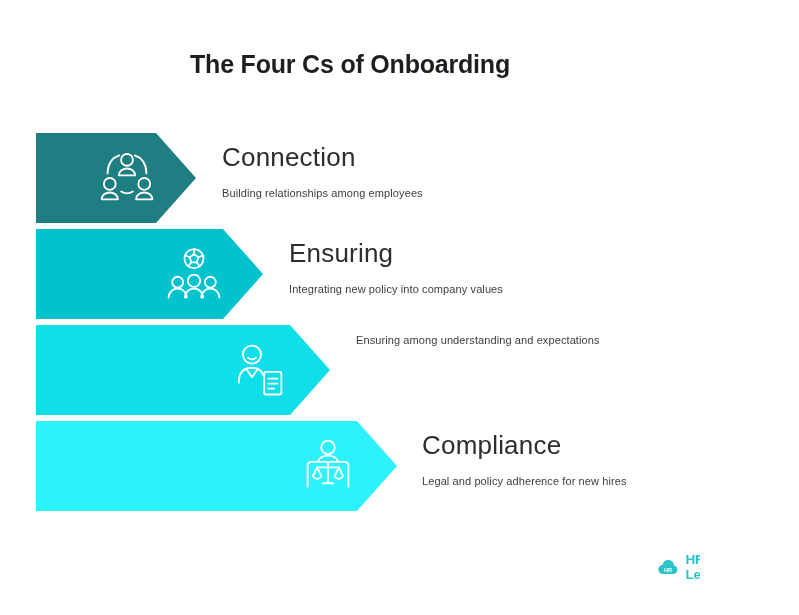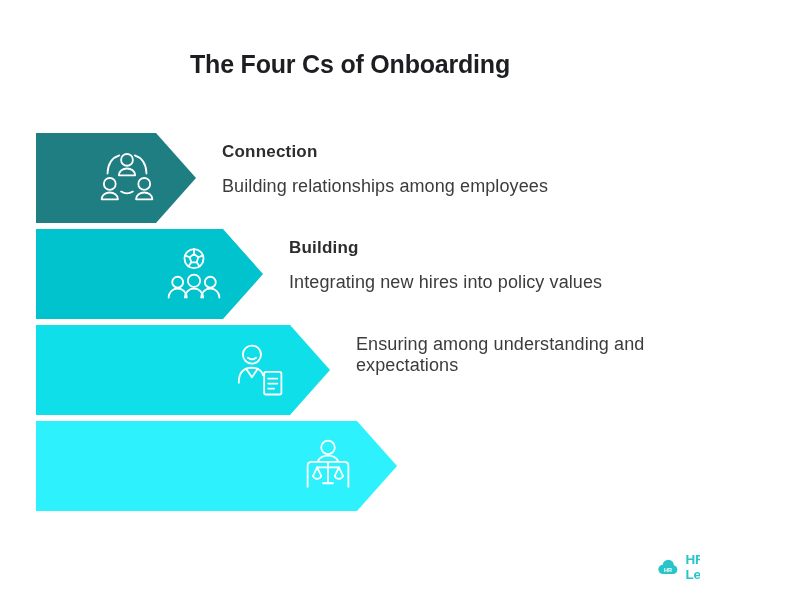--- a/index.html
+++ b/index.html
@@ -16,23 +16,23 @@
     position:absolute;top:0;height:90px;
     clip-path:polygon(0 0, calc(100% - 40px) 0, 100% 50%, calc(100% - 40px) 100%, 0 100%);
   }
   .step-icon{
     position:absolute;right:40px;top:50%;transform:translateY(-50%);
     width:58px;height:62px;
   }
   .step-icon svg{display:block;width:100%;height:100%;}
   .step-text{position:absolute;top:9px;}
   .step-label{
-    font-size:17px;font-weight:700;color:#2d2d2d;letter-spacing:.2px;margin:0 0 14px 0;
+    font-size:26px;font-weight:400;color:#2d2d2d;letter-spacing:.2px;margin:0 0 14px 0;
   }
-  .step-desc{font-size:18px;color:#3c3c3c;margin:0;letter-spacing:.1px;}
+  .step-desc{font-size:11px;color:#3c3c3c;margin:0;letter-spacing:.1px;}
   .brand{
     position:absolute;left:656px;top:552px;display:flex;align-items:center;gap:6px;
   }
   .brand-cloud{width:31px;height:26px;}
   .brand-name{font-size:13.5px;font-weight:700;letter-spacing:-0.2px;}
   .brand-name sup{font-size:7px;}
   
   .ic{fill:none;stroke:#fff;stroke-width:2;stroke-linecap:round;stroke-linejoin:round;}
 </style>
 </head>
@@ -82,22 +82,22 @@
             <circle cx="32" cy="39.5" r="6.8"></circle>
             <circle cx="50" cy="41" r="6"></circle>
             <path d="M4 58 A10 10 0 0 1 24 58"></path>
             <path d="M22 58 A10 10 0 0 1 42 58"></path>
             <path d="M40 58 A10 10 0 0 1 60 58"></path>
           </g>
         </svg>
       </div>
     </div>
     <div class="step-text" style="left:289px;">
-      <h2 class="step-label" style="color: rgb(45, 45, 45);">Building</h2>
-      <p class="step-desc" style="color: rgb(60, 60, 60);">Integrating new hires into policy values</p>
+      <h2 class="step-label" style="color: rgb(45, 45, 45);">Ensuring</h2>
+      <p class="step-desc" style="color: rgb(60, 60, 60);">Integrating new policy into company values</p>
     </div>
   </div>
 
   <div class="step" style="top:325px;">
     <div class="arrow" style="left: 36px; width: 294px; background: rgb(15, 223, 233);">
       <div class="step-icon">
         <svg viewBox="0 0 64 64">
           <g class="ic" style="stroke: rgb(255, 255, 255);">
             <circle cx="22" cy="15" r="10"></circle>
             <path d="M17.5 18.5 Q22 22 26.5 18.5"></path>
@@ -130,20 +130,24 @@
             <path d="M20 33.5 L15.5 43"></path>
             <path d="M20 33.5 L24.5 43"></path>
             <path d="M15.5 43 A4.8 4.8 0 0 0 24.5 43"></path>
             <path d="M44 33.5 L39.5 43"></path>
             <path d="M44 33.5 L48.5 43"></path>
             <path d="M39.5 43 A4.8 4.8 0 0 0 48.5 43"></path>
           </g>
         </svg>
       </div>
     </div>
+    <div class="step-text" style="left:422px;">
+      <h2 class="step-label" style="color: rgb(45, 45, 45);">Compliance</h2>
+      <p class="step-desc" style="color: rgb(60, 60, 60);">Legal and policy adherence for new hires</p>
+    </div>
   </div>
 
   <div class="brand">
     <svg class="brand-cloud" viewBox="0 0 40 30">
       <g fill="#29c5c8" stroke="none" style="fill: rgb(41, 197, 200);">
         <circle cx="12" cy="19" r="8"></circle>
         <circle cx="21" cy="12" r="9.5"></circle>
         <circle cx="29" cy="19.5" r="7.5"></circle>
         <rect x="10" y="14" width="22" height="13" rx="5"></rect>
       </g>

